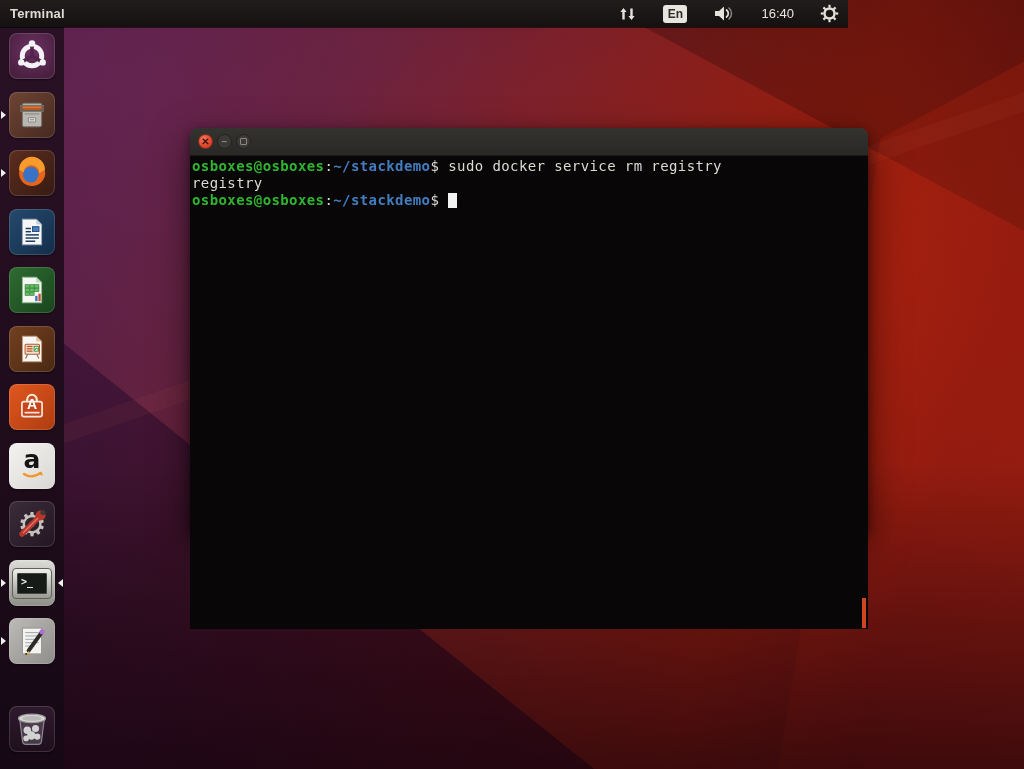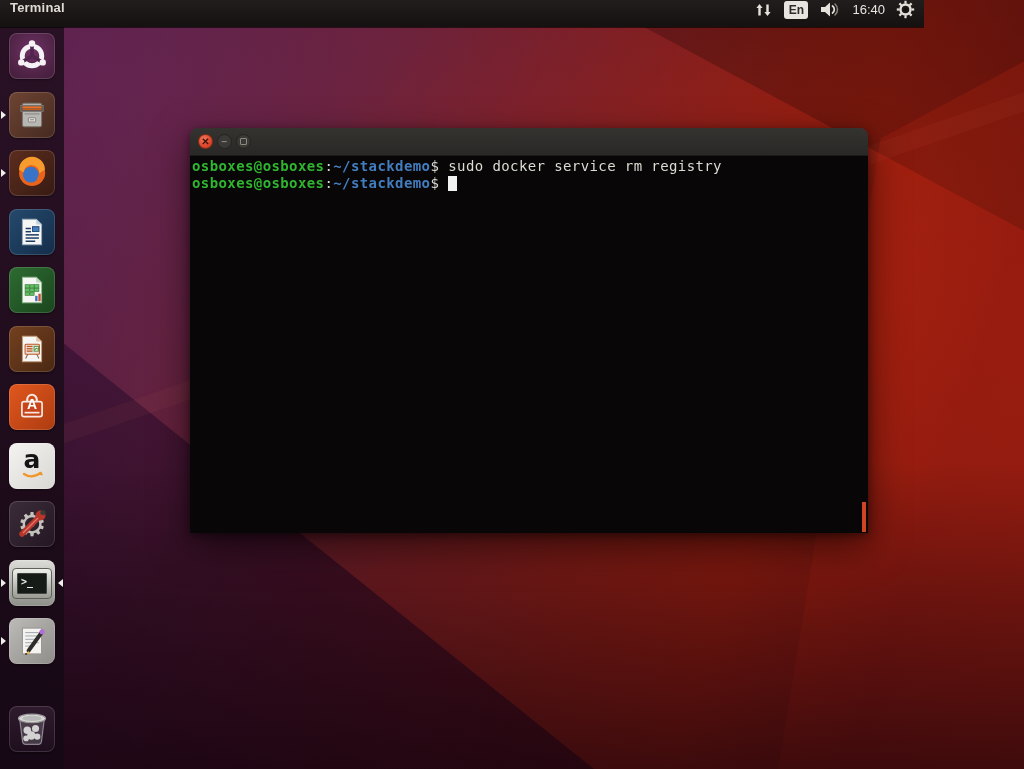--- a/index.html
+++ b/index.html
@@ -12,25 +12,25 @@
   .wp{position:absolute;inset:0;pointer-events:none;}
   .wp1{background:rgba(40,8,8,.38);clip-path:polygon(58% 0,100% 0,100% 30%);}
   .wp2{background:rgba(200,40,18,.22);clip-path:polygon(86% 18%,100% 8%,100% 100%,76% 100%);}
   .wp3{background:rgba(22,4,30,.52);clip-path:polygon(0 38%,58% 100%,0 100%);}
   .wp4{background:linear-gradient(to top,rgba(12,0,10,.62),rgba(12,0,10,0) 40%);}
   .wp5{background:radial-gradient(ellipse at 10% 10%,rgba(125,45,110,.35),rgba(0,0,0,0) 55%);}
   .wp6{background:radial-gradient(ellipse at 78% 38%,rgba(195,38,14,.30),rgba(0,0,0,0) 50%);}
   .wp7{background:rgba(255,130,90,.05);clip-path:polygon(0 58%,100% 12%,100% 14.5%,0 60.5%);}
 
   
-  .panel{position:absolute;top:0;left:0;width:924px;height:27px;
+  .panel{position:absolute;top:0;left:0;width:848px;height:27px;
     background:linear-gradient(#201d1c,#141110);box-shadow:0 1px 0 rgba(0,0,0,.6);
-    display:flex;align-items:flex-start;color:#dfdbd4;z-index:30;}
+    display:flex;align-items:center;color:#dfdbd4;z-index:30;}
   .panel-title{font-size:13px;font-weight:bold;margin-left:10px;letter-spacing:.2px;}
-  .tray{margin-left:auto;display:flex;align-items:center;gap:11px;padding-right:9px;}
+  .tray{margin-left:auto;display:flex;align-items:center;gap:26px;padding-right:9px;}
   .kbd-box{background:#e8e5e1;color:#2e2b28;font-weight:bold;font-size:12px;
     border-radius:3px;width:24px;height:18px;display:flex;align-items:center;justify-content:center;}
   .clock{font-size:13px;color:#e8e5e0;}
   .tray svg{display:block;}
 
   
   .launcher{position:absolute;top:27px;left:0;width:64px;height:742px;z-index:20;
     background:linear-gradient(180deg,rgba(38,16,34,.94),rgba(22,8,20,.96));}
   .litem{position:absolute;left:0;width:64px;height:46px;}
   .tile{position:absolute;left:9px;top:0;width:46px;height:46px;border-radius:8px;
@@ -67,21 +67,21 @@
   .titlebar{position:relative;height:27px;border-radius:8px 8px 0 0;
     background:linear-gradient(#353330,#2a2826);border-bottom:1px solid #1c1a18;
     display:flex;align-items:center;}
   .wbtn{width:15px;height:15px;border-radius:50%;box-sizing:border-box;
     display:flex;align-items:center;justify-content:center;font-size:10px;line-height:1;}
   .btn-close{margin-left:8px;background:radial-gradient(circle at 35% 30%,#f0765a,#df472c 60%,#bd3a1e);
     border:1px solid #8e2a16;color:#41100a;font-weight:bold;}
   .btn-min,.btn-max{margin-left:4px;background:#3b3935;border:1px solid #242220;color:#8d897f;font-weight:bold;}
   .btn-max .sq{width:5px;height:5px;border:1.5px solid #8d897f;border-radius:1px;}
   .wtitle{margin-left:14px;color:#dcd8d2;font-size:13px;font-weight:bold;letter-spacing:.2px;}
-  .tbody{position:relative;height:377px;background:#090607;padding:2px 0 0 2px;box-sizing:border-box;
+  .tbody{position:relative;height:473px;background:#090607;padding:2px 0 0 2px;box-sizing:border-box;
     font-family:"DejaVu Sans Mono",monospace;font-size:14px;line-height:17px;letter-spacing:.4px;color:#d8dcd3;}
   .p-user{color:#2fb52f;font-weight:bold;}
   .p-path{color:#427dc0;font-weight:bold;}
   .cmd{margin-left:9px;}
   .cursor{display:inline-block;width:9px;height:15px;background:#f2f2f2;margin-left:9px;vertical-align:text-bottom;}
   .scrollbar{position:absolute;right:2px;bottom:1px;width:4px;height:30px;background:#cf4522;}
 </style>
 </head>
 <body>
 
@@ -317,18 +317,19 @@
   <div class="window">
     <div class="titlebar">
       <span class="wbtn btn-close">✕</span>
       <span class="wbtn btn-min">−</span>
       <span class="wbtn btn-max">
           <span class="sq"></span>
         </span>
     </div>
     <div class="tbody">
       <div class="tline"><span class="p-user">osboxes@osboxes</span><span>:</span><span class="p-path">~/stackdemo</span><span>$</span><span class="cmd">sudo docker service rm registry</span></div>
+      <div class="tline"><span>registry</span></div>
       <div class="tline"><span class="p-user">osboxes@osboxes</span><span>:</span><span class="p-path">~/stackdemo</span><span>$</span><span class="cursor"></span></div>
       <div class="scrollbar"></div>
     </div>
   </div>
 
 </div>
 
 </body></html>

